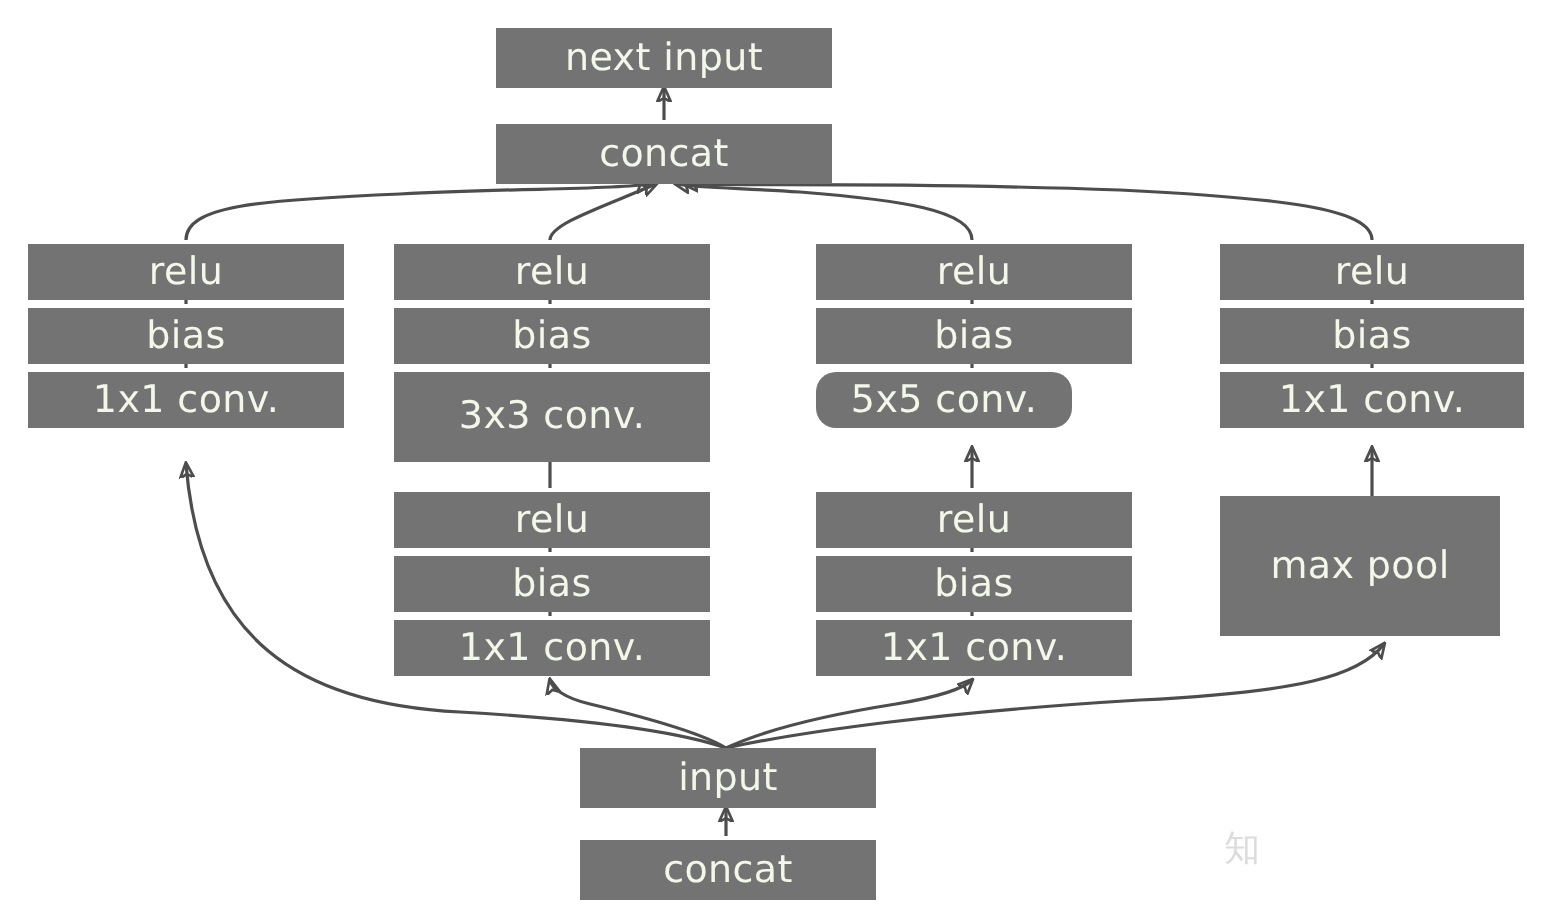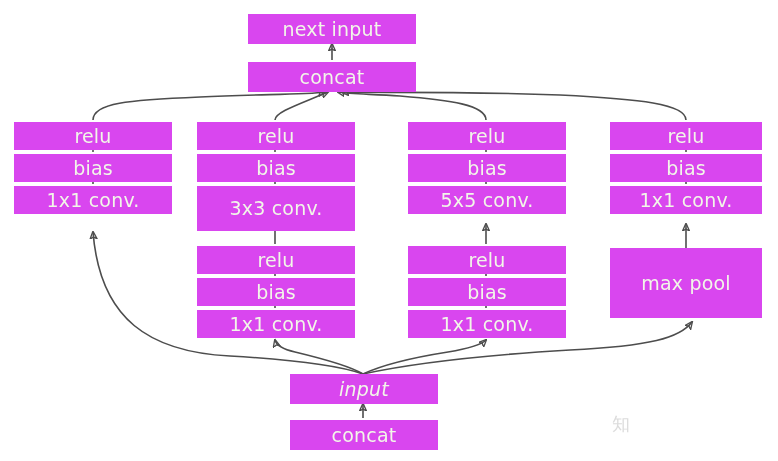--- a/index.html
+++ b/index.html
@@ -13,21 +13,21 @@
   }
   #canvas {
     position: relative;
     width: 778px;
     height: 461px;
     background: #ffffff;
     overflow: hidden;
   }
   .node {
     position: absolute;
-    background: #d946ef;
+    background: #737373;
     color: #f2f7e8;
     display: flex;
     align-items: center;
     justify-content: center;
     font-size: 19px;
     line-height: 1;
     letter-spacing: 0.2px;
     white-space: nowrap;
     box-sizing: border-box;
     user-select: none;
@@ -120,30 +120,30 @@
 
   <div class="node" style="left:197px; top:122px; width:158px; height:28px;">relu</div>
   <div class="node" style="left:197px; top:154px; width:158px; height:28px;">bias</div>
   <div class="node" style="left:197px; top:186px; width:158px; height:45px;">3x3 conv.</div>
   <div class="node" style="left:197px; top:246px; width:158px; height:28px;">relu</div>
   <div class="node" style="left:197px; top:278px; width:158px; height:28px;">bias</div>
   <div class="node" style="left:197px; top:310px; width:158px; height:28px;">1x1 conv.</div>
 
   <div class="node" style="left:408px; top:122px; width:158px; height:28px;">relu</div>
   <div class="node" style="left:408px; top:154px; width:158px; height:28px;">bias</div>
-  <div class="node" style="left:408px; top:186px; width:158px; height:28px;">5x5 conv.</div>
+  <div class="node" style="left:408px; top:186px; width:128px; height:28px;border-radius:10px;">5x5 conv.</div>
   <div class="node" style="left:408px; top:246px; width:158px; height:28px;">relu</div>
   <div class="node" style="left:408px; top:278px; width:158px; height:28px;">bias</div>
   <div class="node" style="left:408px; top:310px; width:158px; height:28px;">1x1 conv.</div>
 
   <div class="node" style="left:610px; top:122px; width:152px; height:28px;">relu</div>
   <div class="node" style="left:610px; top:154px; width:152px; height:28px;">bias</div>
   <div class="node" style="left:610px; top:186px; width:152px; height:28px;">1x1 conv.</div>
-  <div class="node tall" style="left:610px; top:248px; width:152px; height:70px;">max pool</div>
+  <div class="node tall" style="left:610px; top:248px; width:140px; height:70px;">max pool</div>
 
-  <div class="node" style="left:290px; top:374px; width:148px; height:30px;font-style:italic;">input</div>
+  <div class="node" style="left:290px; top:374px; width:148px; height:30px;">input</div>
   <div class="node" style="left:290px; top:420px; width:148px; height:30px;">concat</div>
 
   <div class="watermark" style="left:612px; top:412px;">
     <span class="wm-logo">知</span>
   </div>
 
 </div>
 
 </body></html>

